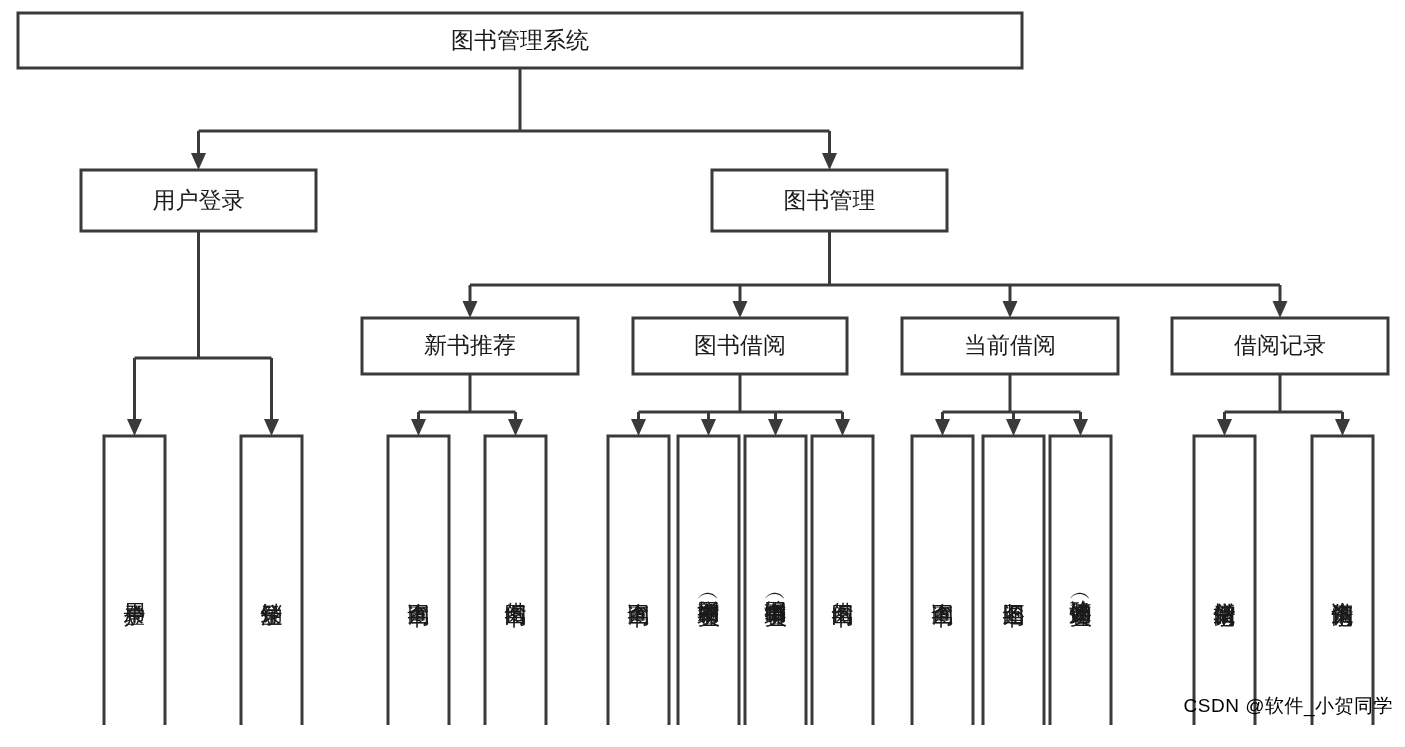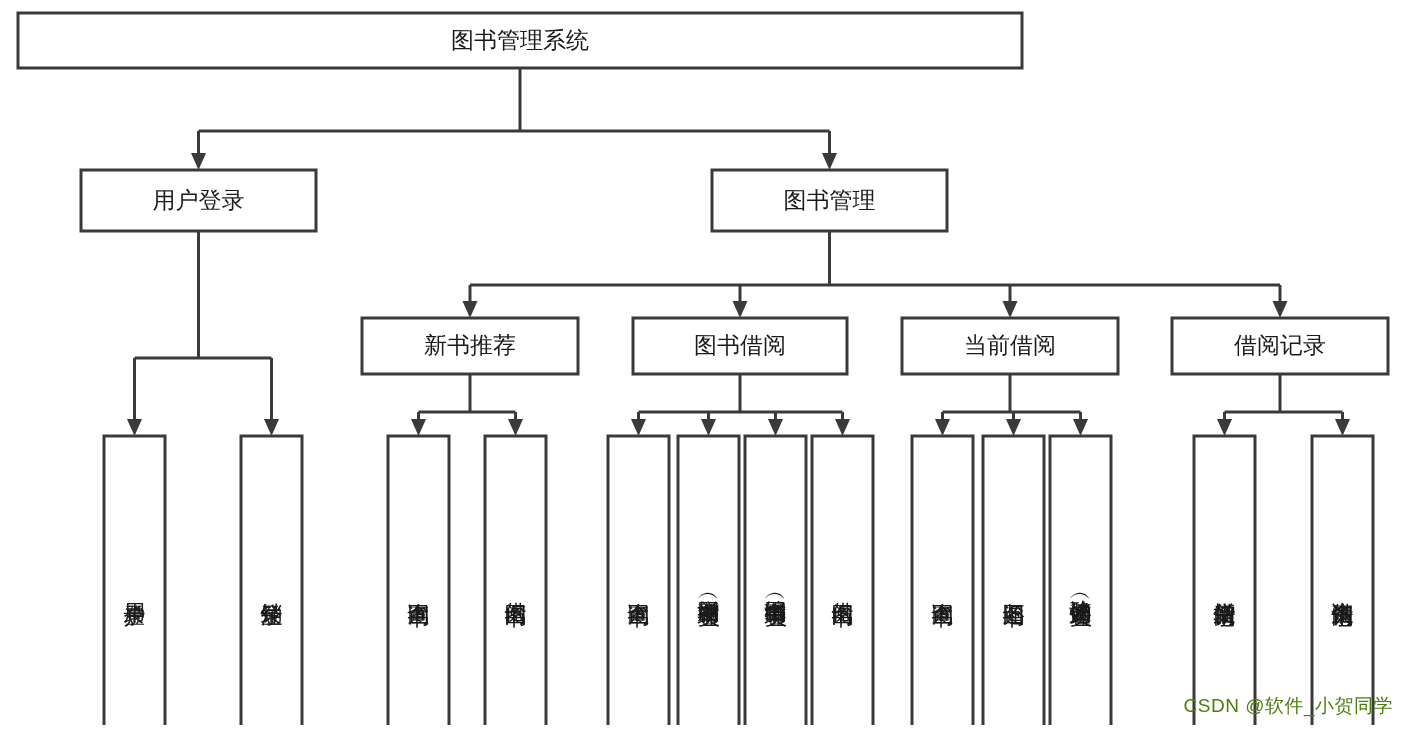--- a/index.html
+++ b/index.html
@@ -67,21 +67,21 @@
     justify-content: center;
     white-space: nowrap;
     pointer-events: none;
   }
   .watermark {
     position: absolute;
     right: 12px;
     bottom: 6px;
     font-family: "Liberation Sans", "DejaVu Sans", sans-serif;
     font-size: 19px;
-    color: #4d7c0f;
+    color: #000000;
     letter-spacing: 0.5px;
     white-space: nowrap;
   }
 </style>
 </head>
 <body>
 
 <div id="diagram-root">
 
   <svg class="diagram-canvas" viewBox="0 0 1405 747" xmlns="http://www.w3.org/2000/svg">

